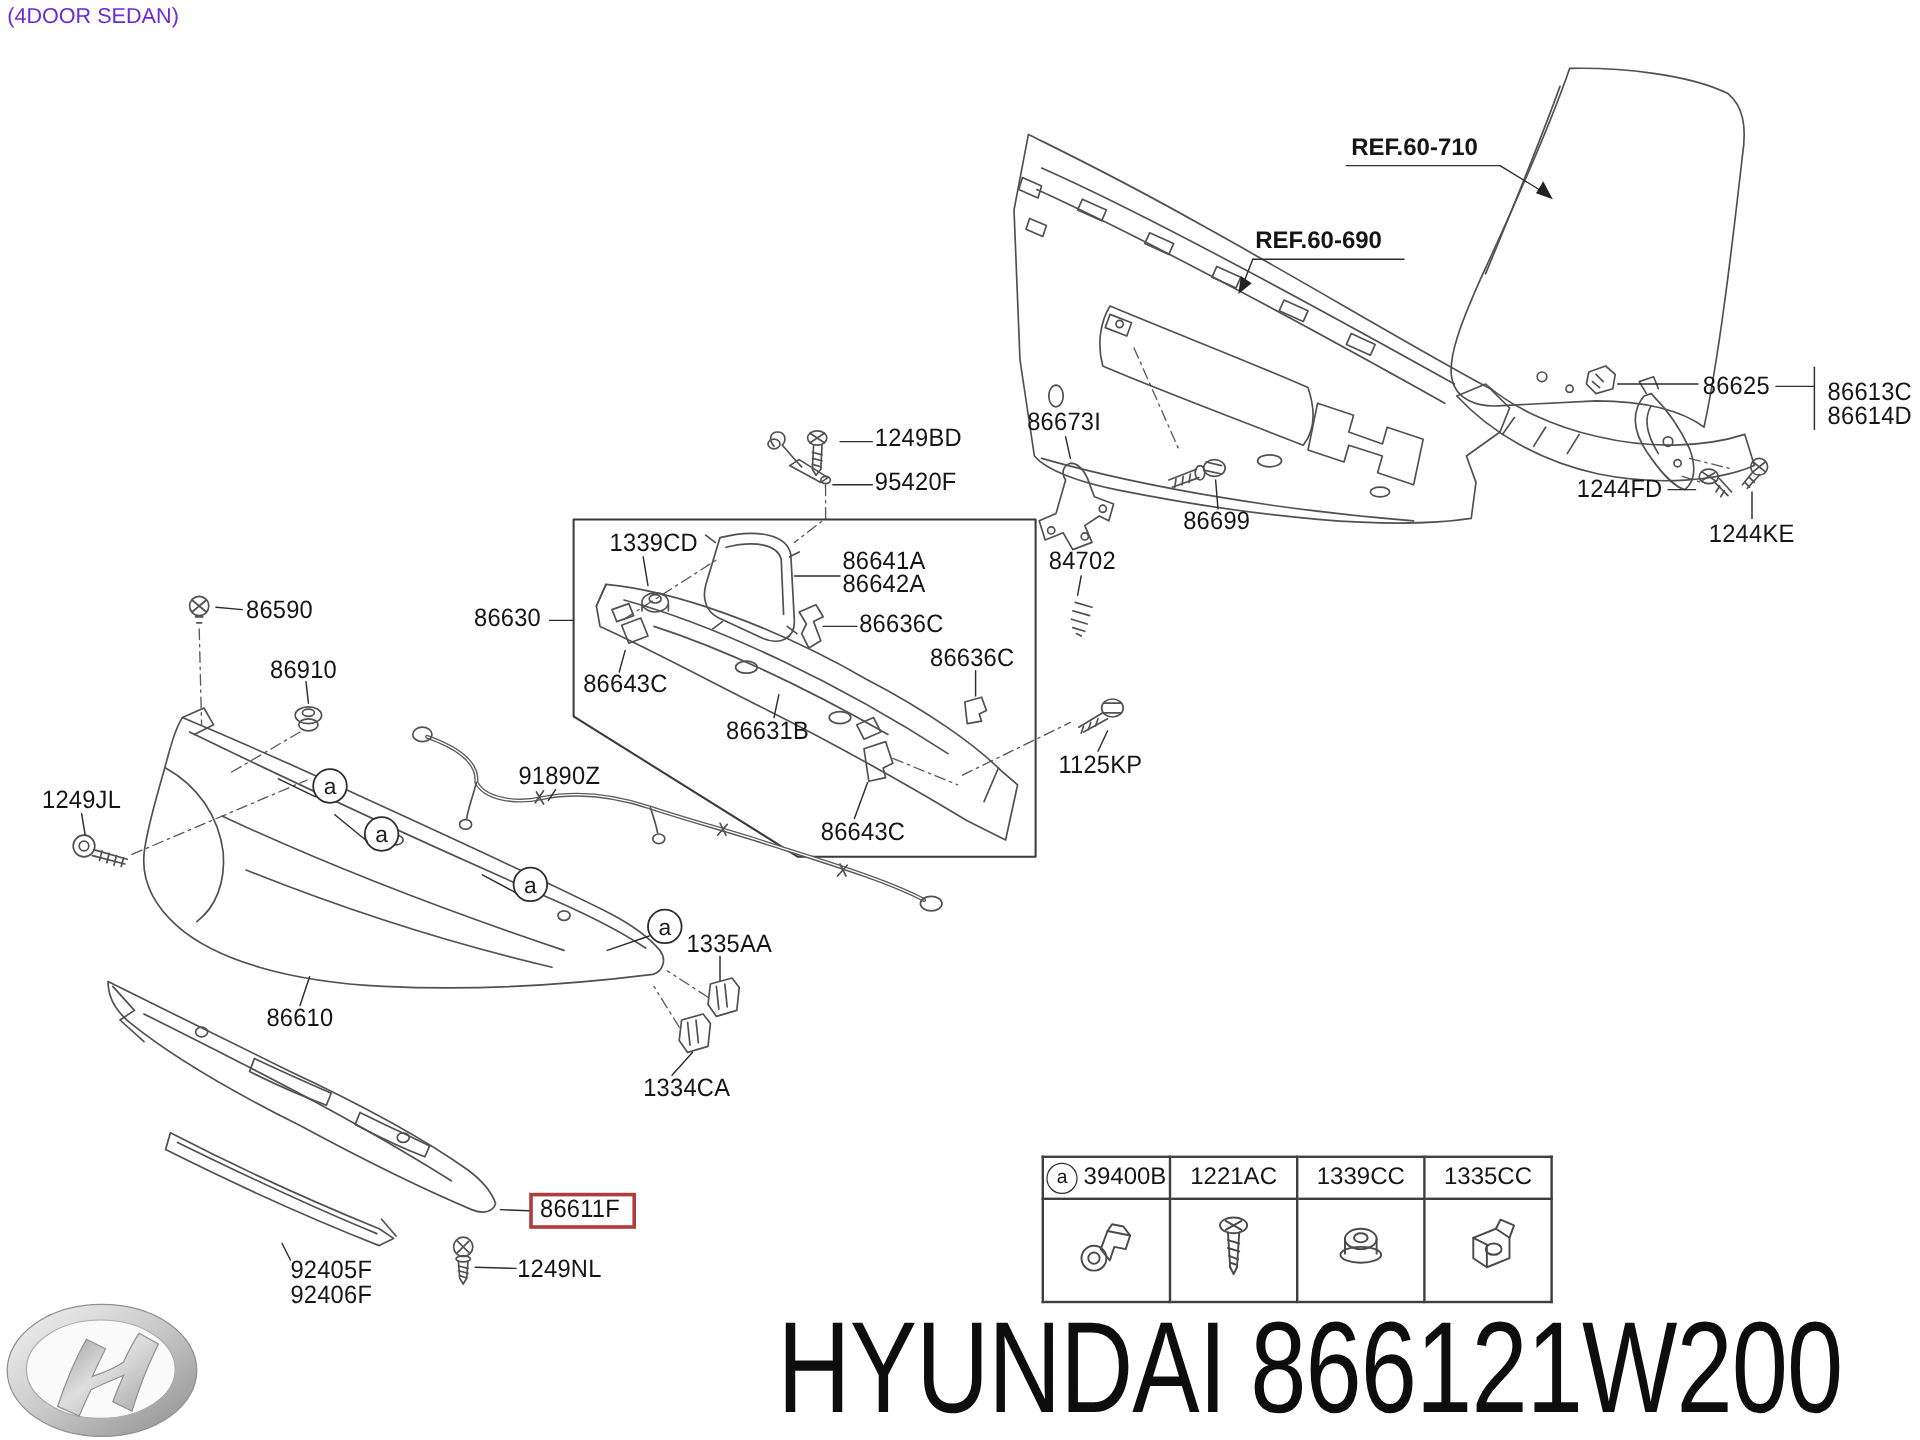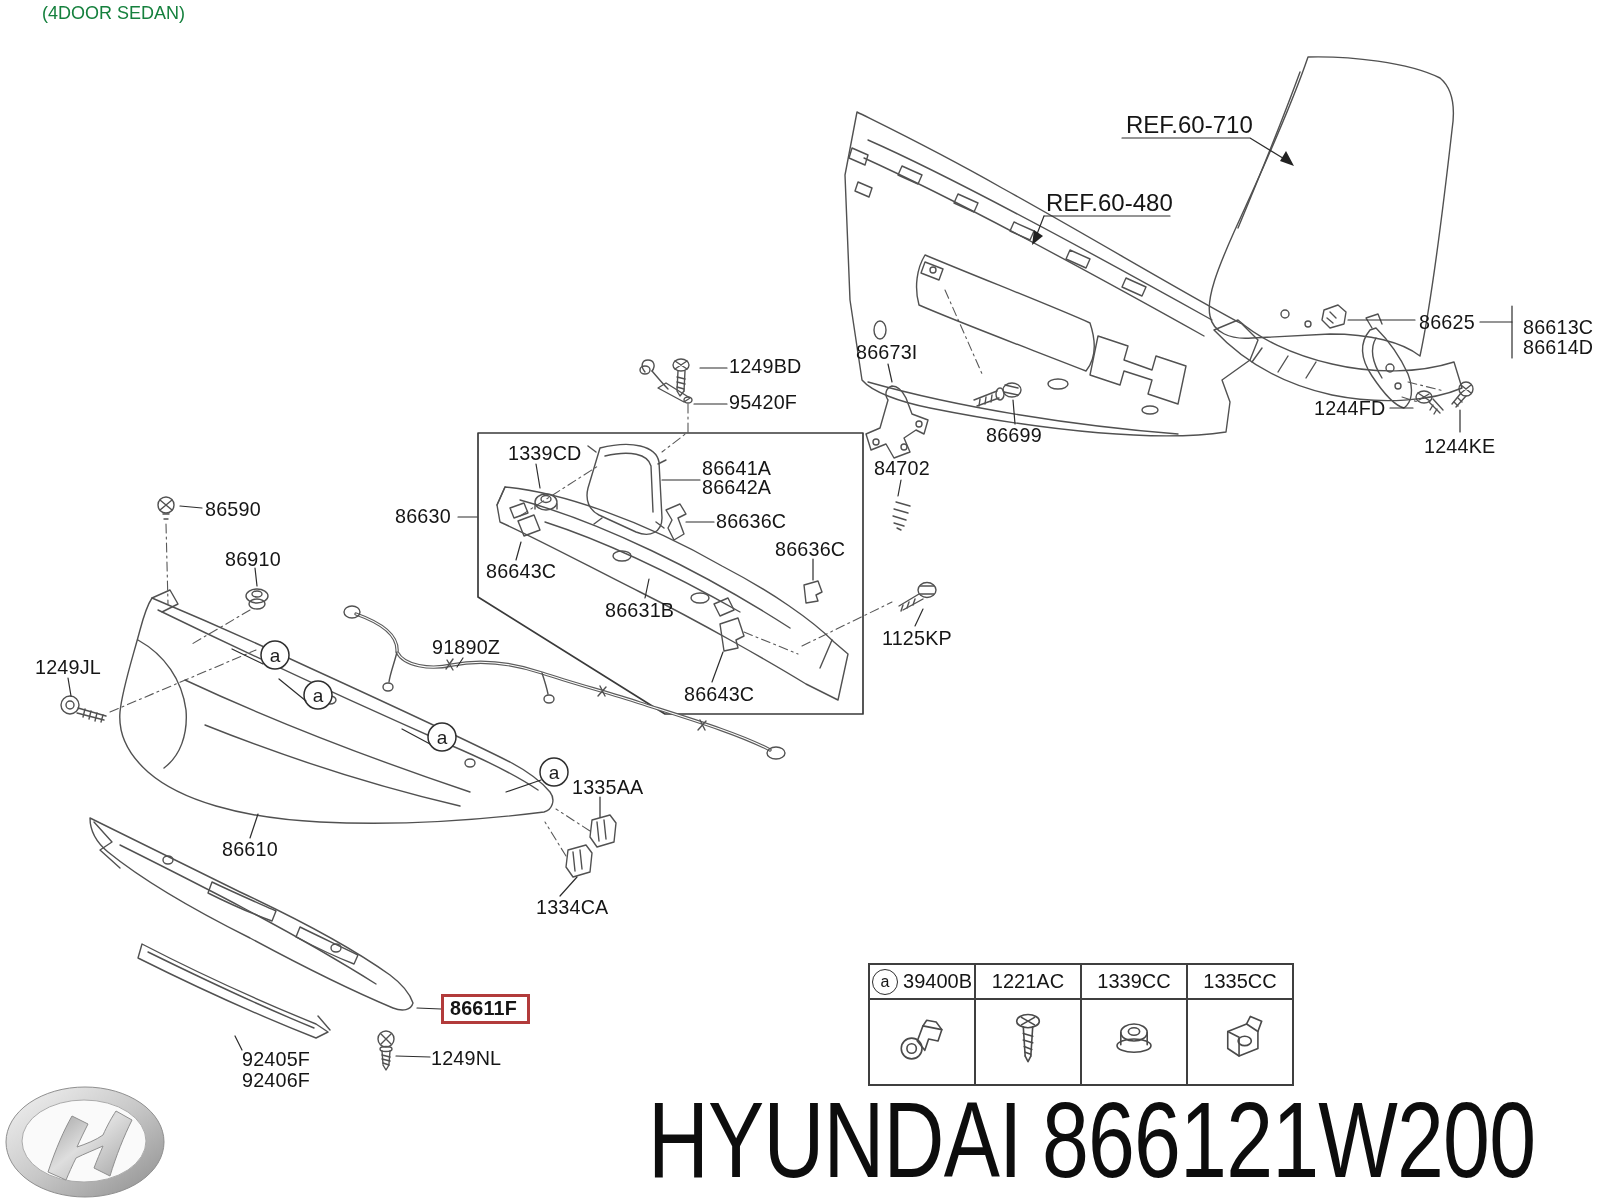--- a/index.html
+++ b/index.html
@@ -19,26 +19,26 @@
   .art polygon.ah { fill:#222; stroke:none; }
   .art .w2 { stroke-width:3.4; stroke:#5c5c5c; }
   .art .w1 { stroke-width:1.1; stroke:#ffffff; }
   .art circle.amark-c { fill:#fff; stroke:#2e2e2e; stroke-width:1.5; }
   .art text.amark-t { stroke:none; fill:#1d1d1d; font-size:19px; text-anchor:middle;
     font-family:"Liberation Sans", sans-serif; }
   .lbl {
     position:absolute; font-size:21px; color:#151515; white-space:nowrap;
     transform:scaleX(0.94); transform-origin:0 0; letter-spacing:0.2px; line-height:1.04;
   }
-  .ref { font-weight:normal; font-size:24px; transform:scaleX(1); letter-spacing:0; }
+  .ref { font-weight:bold; font-size:20px; transform:scaleX(1); letter-spacing:0; }
   .boxed {
     border:3px solid var(--highlight); padding:0px 6px 2px 6px; transform:none;
   }
   .boxed span { display:inline-block; transform:scaleX(0.94); transform-origin:0 0; }
-  .variant { position:absolute; left:6px; top:3px; font-size:18px; color:#15803d;margin-left:36px; }
+  .variant { position:absolute; left:6px; top:3px; font-size:18px; color:#6d28d9; }
   table.legend {
     position:absolute; left:868px; top:963px; border-collapse:collapse; table-layout:fixed;
   }
   .legend th, .legend td { border:2px solid #3f3f3f; padding:0; }
   .legend th { width:104px; height:33px; font-size:20px; font-weight:normal;
     text-align:center; color:#151515; }
   .legend td { height:84px; text-align:center; vertical-align:middle; }
   .legend .hcell { display:flex; align-items:center; justify-content:center; gap:5px; }
   .circle-a {
     display:inline-flex; width:24px; height:24px; border:1.7px solid #2e2e2e;
@@ -328,21 +328,21 @@
       <path d="M1044,216 L1170,216"></path>
       <path d="M1044,216 L1037,234"></path>
     </g>
     <polygon class="ah" points="1294,166 1280,161 1286,151"></polygon>
     <polygon class="ah" points="1032,245 1034,230 1043,236"></polygon>
   </svg>
 
   <div class="variant">(4DOOR SEDAN)</div>
 
   <div class="lbl ref" style="left:1126px; top:113px;">REF.60-710</div>
-  <div class="lbl ref" style="left:1046px; top:191px;">REF.60-480</div>
+  <div class="lbl ref" style="left:1046px; top:191px;">REF.60-690</div>
 
   <div class="lbl" style="left:856px; top:341px;">86673I</div>
   <div class="lbl" style="left:729px; top:355px;">1249BD</div>
   <div class="lbl" style="left:729px; top:391px;">95420F</div>
   <div class="lbl" style="left:986px; top:424px;">86699</div>
   <div class="lbl" style="left:874px; top:457px;">84702</div>
   <div class="lbl" style="left:508px; top:442px;">1339CD</div>
   <div class="lbl" style="left:702px; top:457px;">86641A</div>
   <div class="lbl" style="left:702px; top:476px;">86642A</div>
   <div class="lbl" style="left:716px; top:510px;">86636C</div>
@@ -354,21 +354,21 @@
   <div class="lbl" style="left:684px; top:683px;">86643C</div>
 
   <div class="lbl" style="left:205px; top:498px;">86590</div>
   <div class="lbl" style="left:225px; top:548px;">86910</div>
   <div class="lbl" style="left:35px; top:656px;">1249JL</div>
   <div class="lbl" style="left:432px; top:636px;">91890Z</div>
   <div class="lbl" style="left:572px; top:776px;">1335AA</div>
   <div class="lbl" style="left:222px; top:838px;">86610</div>
   <div class="lbl" style="left:536px; top:896px;">1334CA</div>
 
-  <div class="lbl boxed" style="left:441px; top:994px;font-weight:bold;">
+  <div class="lbl boxed" style="left:441px; top:994px;">
     <span>86611F</span>
   </div>
 
   <div class="lbl" style="left:242px; top:1048px;">92405F</div>
   <div class="lbl" style="left:242px; top:1069px;">92406F</div>
   <div class="lbl" style="left:431px; top:1047px;">1249NL</div>
 
   <div class="lbl" style="left:1419px; top:311px;">86625</div>
   <div class="lbl" style="left:1523px; top:316px;">86613C</div>
   <div class="lbl" style="left:1523px; top:336px;">86614D</div>

